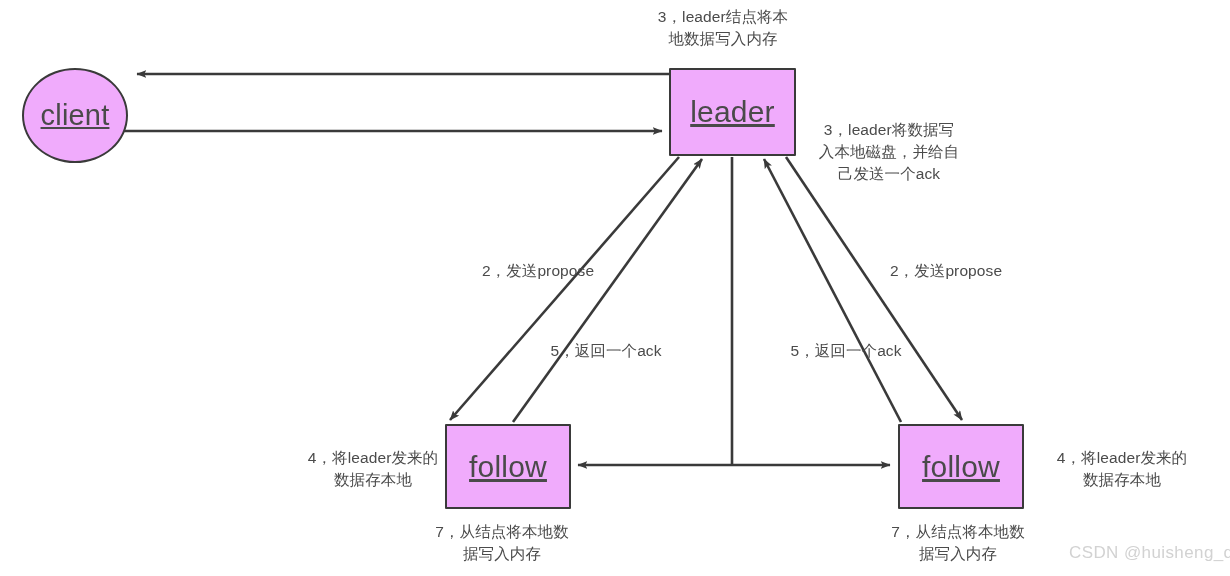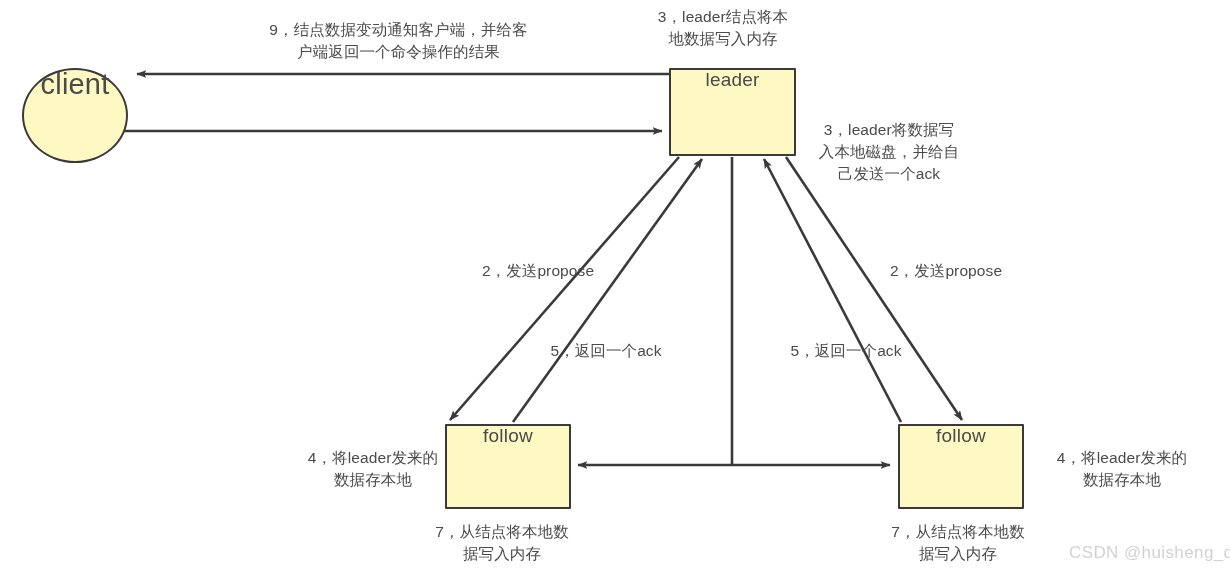--- a/index.html
+++ b/index.html
@@ -23,35 +23,36 @@
     position: absolute;
     left: 0;
     top: 0;
     width: 1230px;
     height: 576px;
   }
   .node {
     position: absolute;
     box-sizing: border-box;
     display: flex;
-    align-items: flex-start;
+    align-items: center;
     justify-content: center;
-    background: #fef9c3;
+    background: #f0abfc;
     border: 2.5px solid #3a3a3a;
     color: #4a4a4a;
+    text-decoration: underline;
   }
   .node-box {
     border-radius: 1px;
   }
   .node-circle {
     border-radius: 50%;
     border-width: 2px;
   }
   .node-label {
-    font-size: 19px;
+    font-size: 30px;
     line-height: 1;
     letter-spacing: 0.2px;
     white-space: nowrap;
   }
   .node-circle .node-label { font-size: 29px; }
   .edge-label {
     position: absolute;
     font-size: 15.5px;
     line-height: 1.42;
     color: #4b4b4b;
@@ -108,22 +109,20 @@
   </div>
 
   <div class="node node-box" style="left:445px; top:424px; width:126px; height:85px;">
     <span class="node-label">follow</span>
   </div>
 
   <div class="node node-box" style="left:898px; top:424px; width:126px; height:85px;">
     <span class="node-label">follow</span>
   </div>
 
-  <div class="edge-label tc" style="left:246px; top:19px; width:305px;">9，结点数据变动通知客户端，并给客
-户端返回一个命令操作的结果</div>
 
 
   <div class="edge-label tc" style="left:638px; top:6px; width:170px;">3，leader结点将本
 地数据写入内存</div>
 
 
   <div class="edge-label tc" style="left:800px; top:119px; width:178px;">3，leader将数据写
 入本地磁盘，并给自
 己发送一个ack</div>
 

